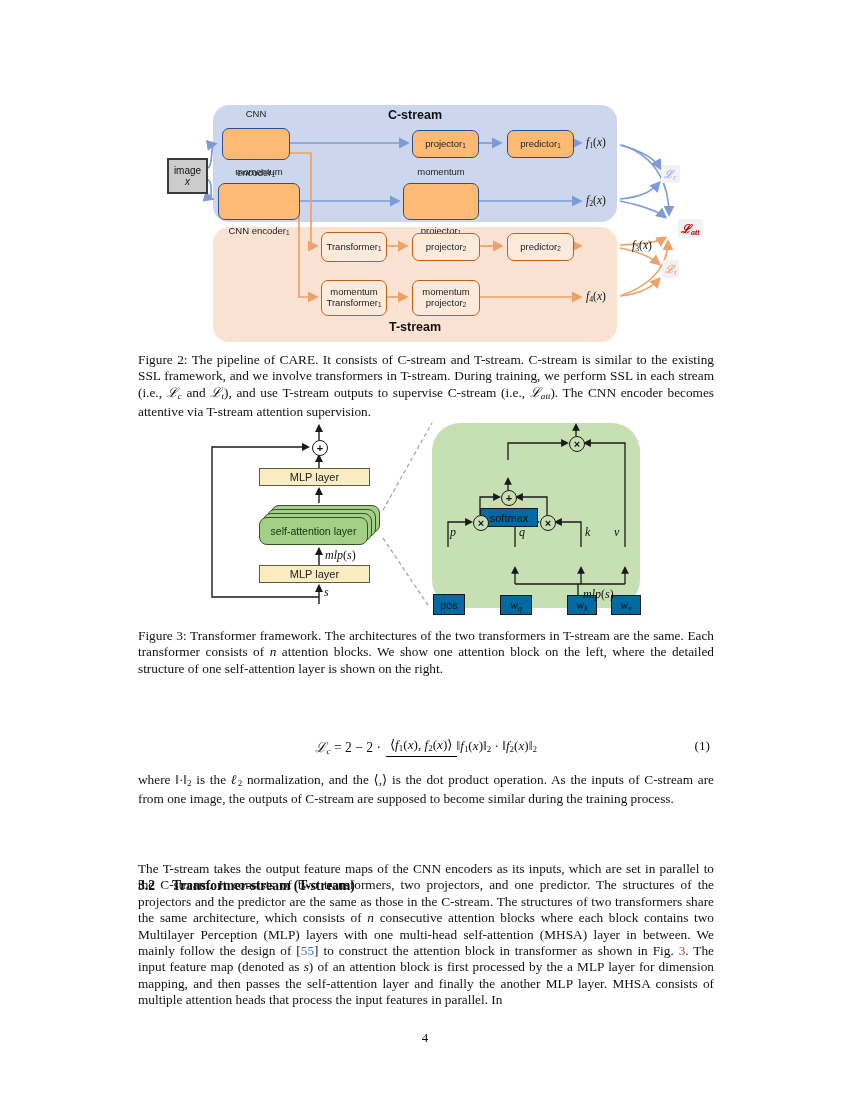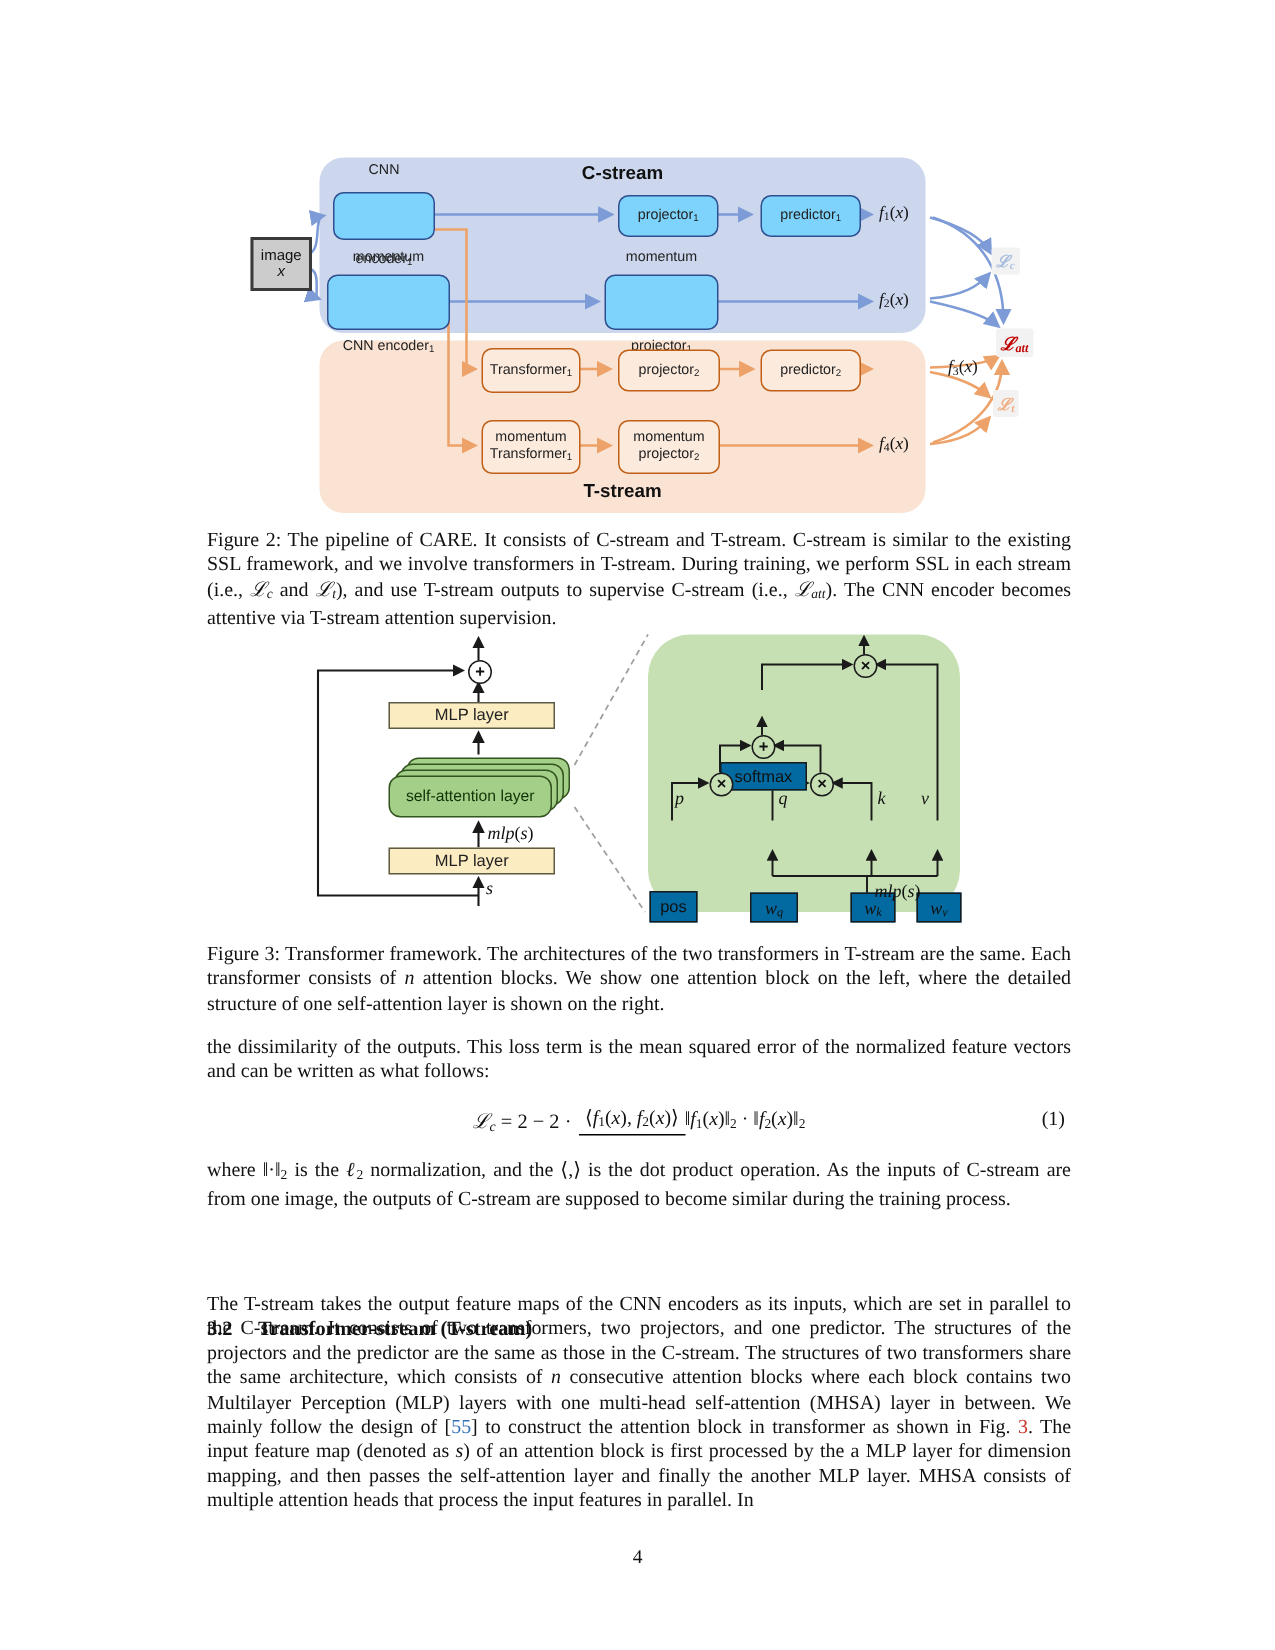--- a/index.html
+++ b/index.html
@@ -29,21 +29,21 @@
   .eqnum{position:absolute;right:4px;top:14px;font-size:13.3px;}
   
   .fig2{position:absolute;left:160px;top:95px;width:545px;height:255px;
         font-family:"Liberation Sans","DejaVu Sans",sans-serif;}
   .panel{position:absolute;border-radius:16px;}
   .panel-blue{left:53px;top:10px;width:404px;height:117px;background:#ccd7ee;}
   .panel-orange{left:53px;top:132px;width:404px;height:115px;background:#fae3d3;}
   .stream-title{position:absolute;font-size:12.5px;font-weight:bold;color:#111;width:120px;text-align:center;}
   .b-box,.o-box{position:absolute;display:flex;flex-direction:column;align-items:center;
         justify-content:center;border-radius:7px;font-size:9.5px;line-height:1.15;color:#222;text-align:center;}
-  .b-box{border:1.8px solid #2e4e8f;background:#7dd3fc;gap:48px;}
+  .b-box{border:1.8px solid #2e4e8f;background:#fdba74;gap:48px;}
   .o-box{border:1.8px solid #c05f15;background:#fceadd;}
   .img-box{position:absolute;left:7px;top:63px;width:37px;height:32px;background:#cccccc;
         border:2px solid #3a3a3a;display:flex;flex-direction:column;align-items:center;
         justify-content:center;font-size:10px;line-height:1.1;color:#111;}
   .flabel{position:absolute;width:36px;text-align:left;
         font-family:"Liberation Serif","DejaVu Serif",serif;font-size:11.5px;color:#111;}
   .chip{position:absolute;background:#f2f2f2;padding:1px 3px;border-radius:2px;
         font-family:"Liberation Serif","DejaVu Serif",serif;font-weight:bold;font-size:11px;}
   .chip-lc{color:#a9bede;}
   .chip-latt{color:#c00000;font-size:12px;}
@@ -158,21 +158,21 @@
       <div><span>momentum</span></div>
       <div><span>projector</span><span class="seg-sub">2</span></div>
     </div>
 
     <div class="flabel" style="left:426px;top:41px;"><span class="seg-i">f</span><span class="seg-sub">1</span><span>(</span><span class="seg-i">x</span><span>)</span></div>
     <div class="flabel" style="left:426px;top:99px;"><span class="seg-i">f</span><span class="seg-sub">2</span><span>(</span><span class="seg-i">x</span><span>)</span></div>
     <div class="flabel" style="left:426px;top:144px;margin-left:46px;"><span class="seg-i">f</span><span class="seg-sub">3</span><span>(</span><span class="seg-i">x</span><span>)</span></div>
     <div class="flabel" style="left:426px;top:195px;"><span class="seg-i">f</span><span class="seg-sub">4</span><span>(</span><span class="seg-i">x</span><span>)</span></div>
 
     <div class="chip chip-lc" style="left:501px;top:70px;"><span class="seg-i">ℒ</span><span class="seg-subi">c</span></div>
-    <div class="chip chip-latt" style="left:504px;top:124px;"><span class="seg-i">ℒ</span><span class="seg-subi">att</span></div>
+    <div class="chip chip-latt" style="left:518px;top:124px;"><span class="seg-i">ℒ</span><span class="seg-subi">att</span></div>
     <div class="chip chip-lt" style="left:502px;top:165px;"><span class="seg-i">ℒ</span><span class="seg-subi">t</span></div>
   </div>
 
   <div class="caption" style="top:352px;"><span>Figure 2: The pipeline of CARE. It consists of C-stream and T-stream. C-stream is similar to the existing SSL framework, and we involve transformers in T-stream. During training, we perform SSL in each stream (i.e., </span><span class="seg-i">ℒ</span><span class="seg-subi">c</span><span> and </span><span class="seg-i">ℒ</span><span class="seg-subi">t</span><span>), and use T-stream outputs to supervise C-stream (i.e., </span><span class="seg-i">ℒ</span><span class="seg-subi">att</span><span>). The CNN encoder becomes attentive via T-stream attention supervision.</span></div>
 
   <div class="fig3">
     <div class="green-panel"></div>
 
     <svg width="450" height="200">
       <defs>
@@ -251,21 +251,20 @@
       <div><span class="seg-i">w</span><span class="seg-subi">k</span></div>
     </div>
     <div class="g-box mathlab" style="left:406px;top:127px;width:28px;height:18px;font-size:12px;text-align:right;">
       <div><span class="seg-i">w</span><span class="seg-subi">v</span></div>
     </div>
     <div class="mathlab" style="left:378px;top:167px;"><span class="seg-i">mlp</span><span>(</span><span class="seg-i">s</span><span>)</span></div>
   </div>
 
   <div class="caption" style="top:628px;"><span>Figure 3: Transformer framework. The architectures of the two transformers in T-stream are the same. Each transformer consists of </span><span class="seg-i">n</span><span> attention blocks. We show one attention block on the left, where the detailed structure of one self-attention layer is shown on the right.</span></div>
 
-  <div class="para" style="top:690px;"><span>the dissimilarity of the outputs. This loss term is the mean squared error of the normalized feature vectors and can be written as what follows:</span></div>
 
   <div class="equation">
     <span><span class="seg-i">ℒ</span><span class="seg-subi">c</span><span> = 2 − 2 · </span></span>
     <span class="frac">
       <span class="num"><span>⟨</span><span class="seg-i">f</span><span class="seg-sub">1</span><span>(</span><span class="seg-i">x</span><span>), </span><span class="seg-i">f</span><span class="seg-sub">2</span><span>(</span><span class="seg-i">x</span><span>)⟩</span></span>
       <span class="den"><span>‖</span><span class="seg-i">f</span><span class="seg-sub">1</span><span>(</span><span class="seg-i">x</span><span>)‖</span><span class="seg-sub">2</span><span> · ‖</span><span class="seg-i">f</span><span class="seg-sub">2</span><span>(</span><span class="seg-i">x</span><span>)‖</span><span class="seg-sub">2</span></span>
     </span>
     <span class="eqnum">(1)</span>
   </div>
 

